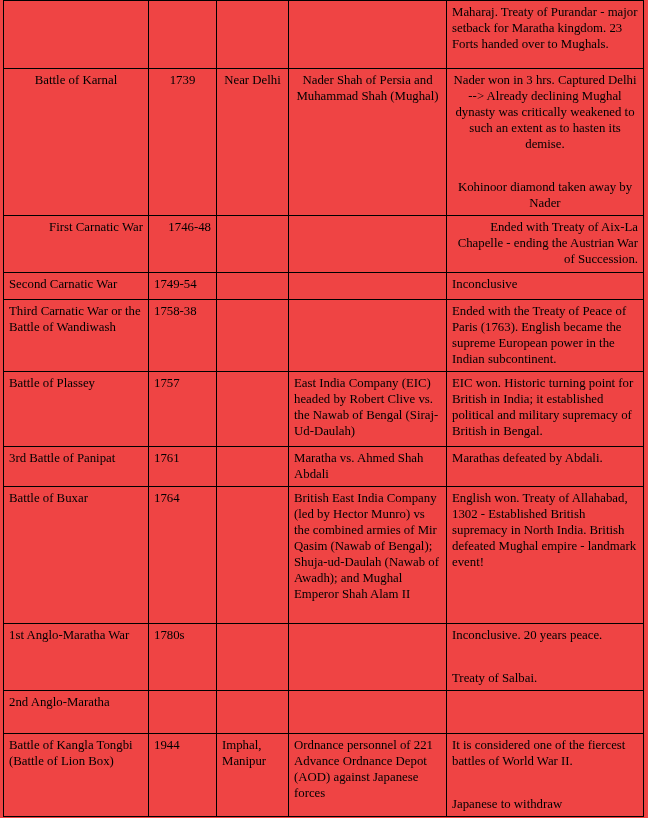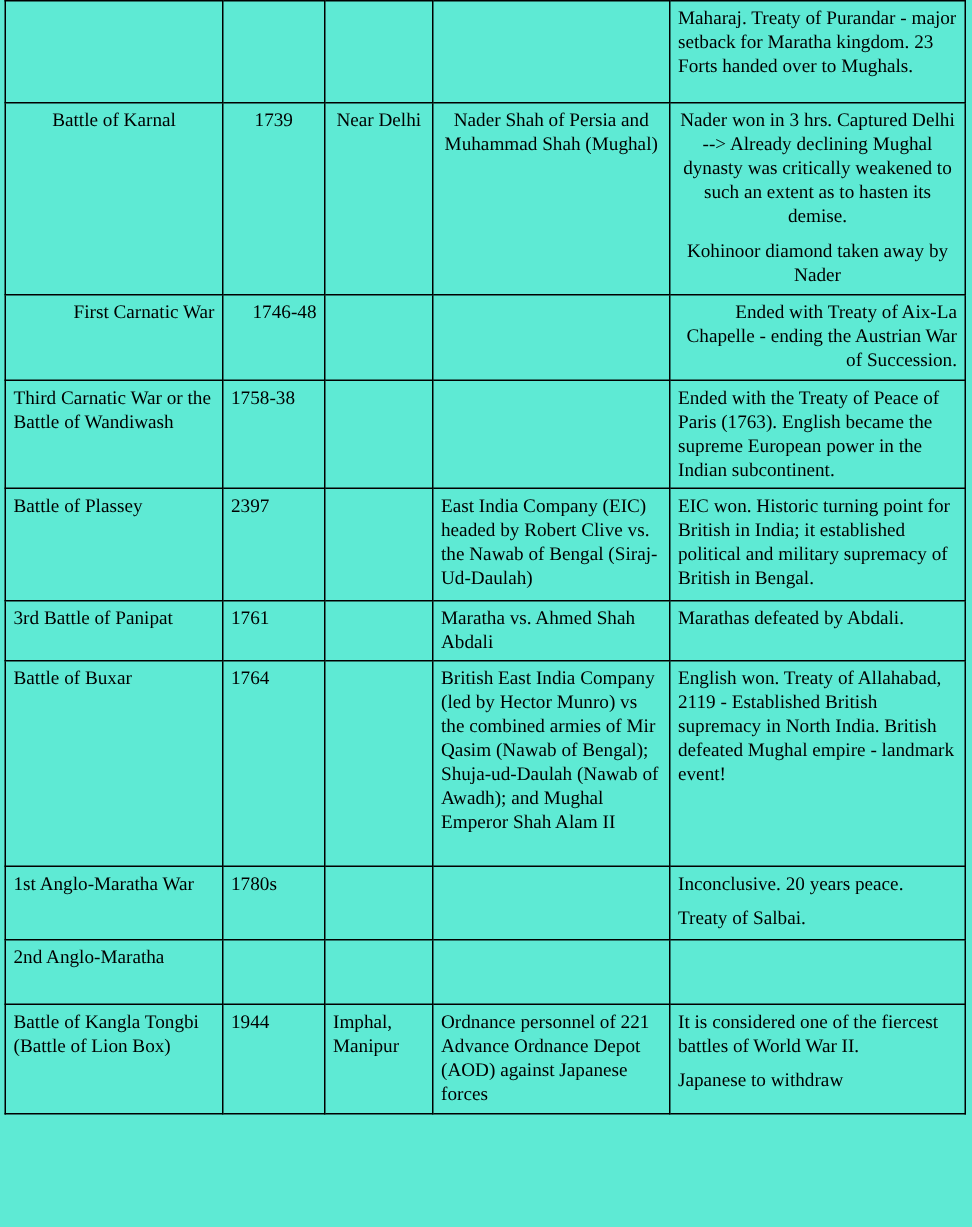--- a/index.html
+++ b/index.html
@@ -11,21 +11,21 @@
     width: 648px;
     height: 818px;
     font-family: "Liberation Serif", "DejaVu Serif", serif;
     color: #000000;
     overflow: hidden;
   }
   .page {
     position: relative;
     width: 648px;
     height: 818px;
-    background: #5eead4;
+    background: #ef4444;
     box-sizing: border-box;
   }
   table.battles {
     position: absolute;
     left: 3px;
     top: 0px;
     width: 640px;
     border-collapse: collapse;
     table-layout: fixed;
   }
@@ -43,21 +43,21 @@
   col.c-name   { width: 145px; }
   col.c-year   { width: 68px;  }
   col.c-place  { width: 72px;  }
   col.c-part   { width: 158px; }
   col.c-result { width: 197px; }
 
   td p {
     margin: 0 0 0 0;
   }
   td p + p {
-    margin-top: 7px;
+    margin-top: 27px;
   }
 </style>
 </head>
 <body>
 
 <div class="page">
   <table class="battles">
     <colgroup>
       <col class="c-name">
       <col class="c-year">
@@ -91,34 +91,43 @@
       <tr style="height:57px;text-align:right;">
         <td><span>First Carnatic War</span></td>
         <td><span>1746-48</span></td>
         <td><span></span></td>
         <td><span></span></td>
         <td>
           <p>Ended with Treaty of Aix-La Chapelle - ending the Austrian War of Succession.</p>
         </td>
       </tr>
 
+      <tr style="height:27px;">
+        <td><span>Second Carnatic War</span></td>
+        <td><span>1749-54</span></td>
+        <td><span></span></td>
+        <td><span></span></td>
+        <td>
+          <p>Inconclusive</p>
+        </td>
+      </tr>
 
       <tr style="height:71px;margin-top:28px;">
         <td><span>Third Carnatic War or the Battle of Wandiwash</span></td>
         <td><span>1758-38</span></td>
         <td><span></span></td>
         <td><span></span></td>
         <td>
           <p>Ended with the Treaty of Peace of Paris (1763). English became the supreme European power in the Indian subcontinent.</p>
         </td>
       </tr>
 
       <tr style="height:75px;">
         <td><span>Battle of Plassey</span></td>
-        <td><span>2397</span></td>
+        <td><span>1757</span></td>
         <td><span></span></td>
         <td><span>East India Company (EIC) headed by Robert Clive vs. the Nawab of Bengal (Siraj-Ud-Daulah)</span></td>
         <td>
           <p>EIC won. Historic turning point for British in India; it established political and military supremacy of British in Bengal.</p>
         </td>
       </tr>
 
       <tr style="height:40px;">
         <td><span>3rd Battle of Panipat</span></td>
         <td><span>1761</span></td>
@@ -128,21 +137,21 @@
           <p>Marathas defeated by Abdali.</p>
         </td>
       </tr>
 
       <tr style="height:137px;">
         <td><span>Battle of Buxar</span></td>
         <td><span>1764</span></td>
         <td><span></span></td>
         <td><span>British East India Company (led by Hector Munro) vs the combined armies of Mir Qasim (Nawab of Bengal); Shuja-ud-Daulah (Nawab of Awadh); and Mughal Emperor Shah Alam II</span></td>
         <td>
-          <p>English won. Treaty of Allahabad, 2119 - Established British supremacy in North India. British defeated Mughal empire - landmark event!</p>
+          <p>English won. Treaty of Allahabad, 1302 - Established British supremacy in North India. British defeated Mughal empire - landmark event!</p>
         </td>
       </tr>
 
       <tr style="height:49px;">
         <td><span>1st Anglo-Maratha War</span></td>
         <td><span>1780s</span></td>
         <td><span></span></td>
         <td><span></span></td>
         <td>
           <p>Inconclusive. 20 years peace.</p>

